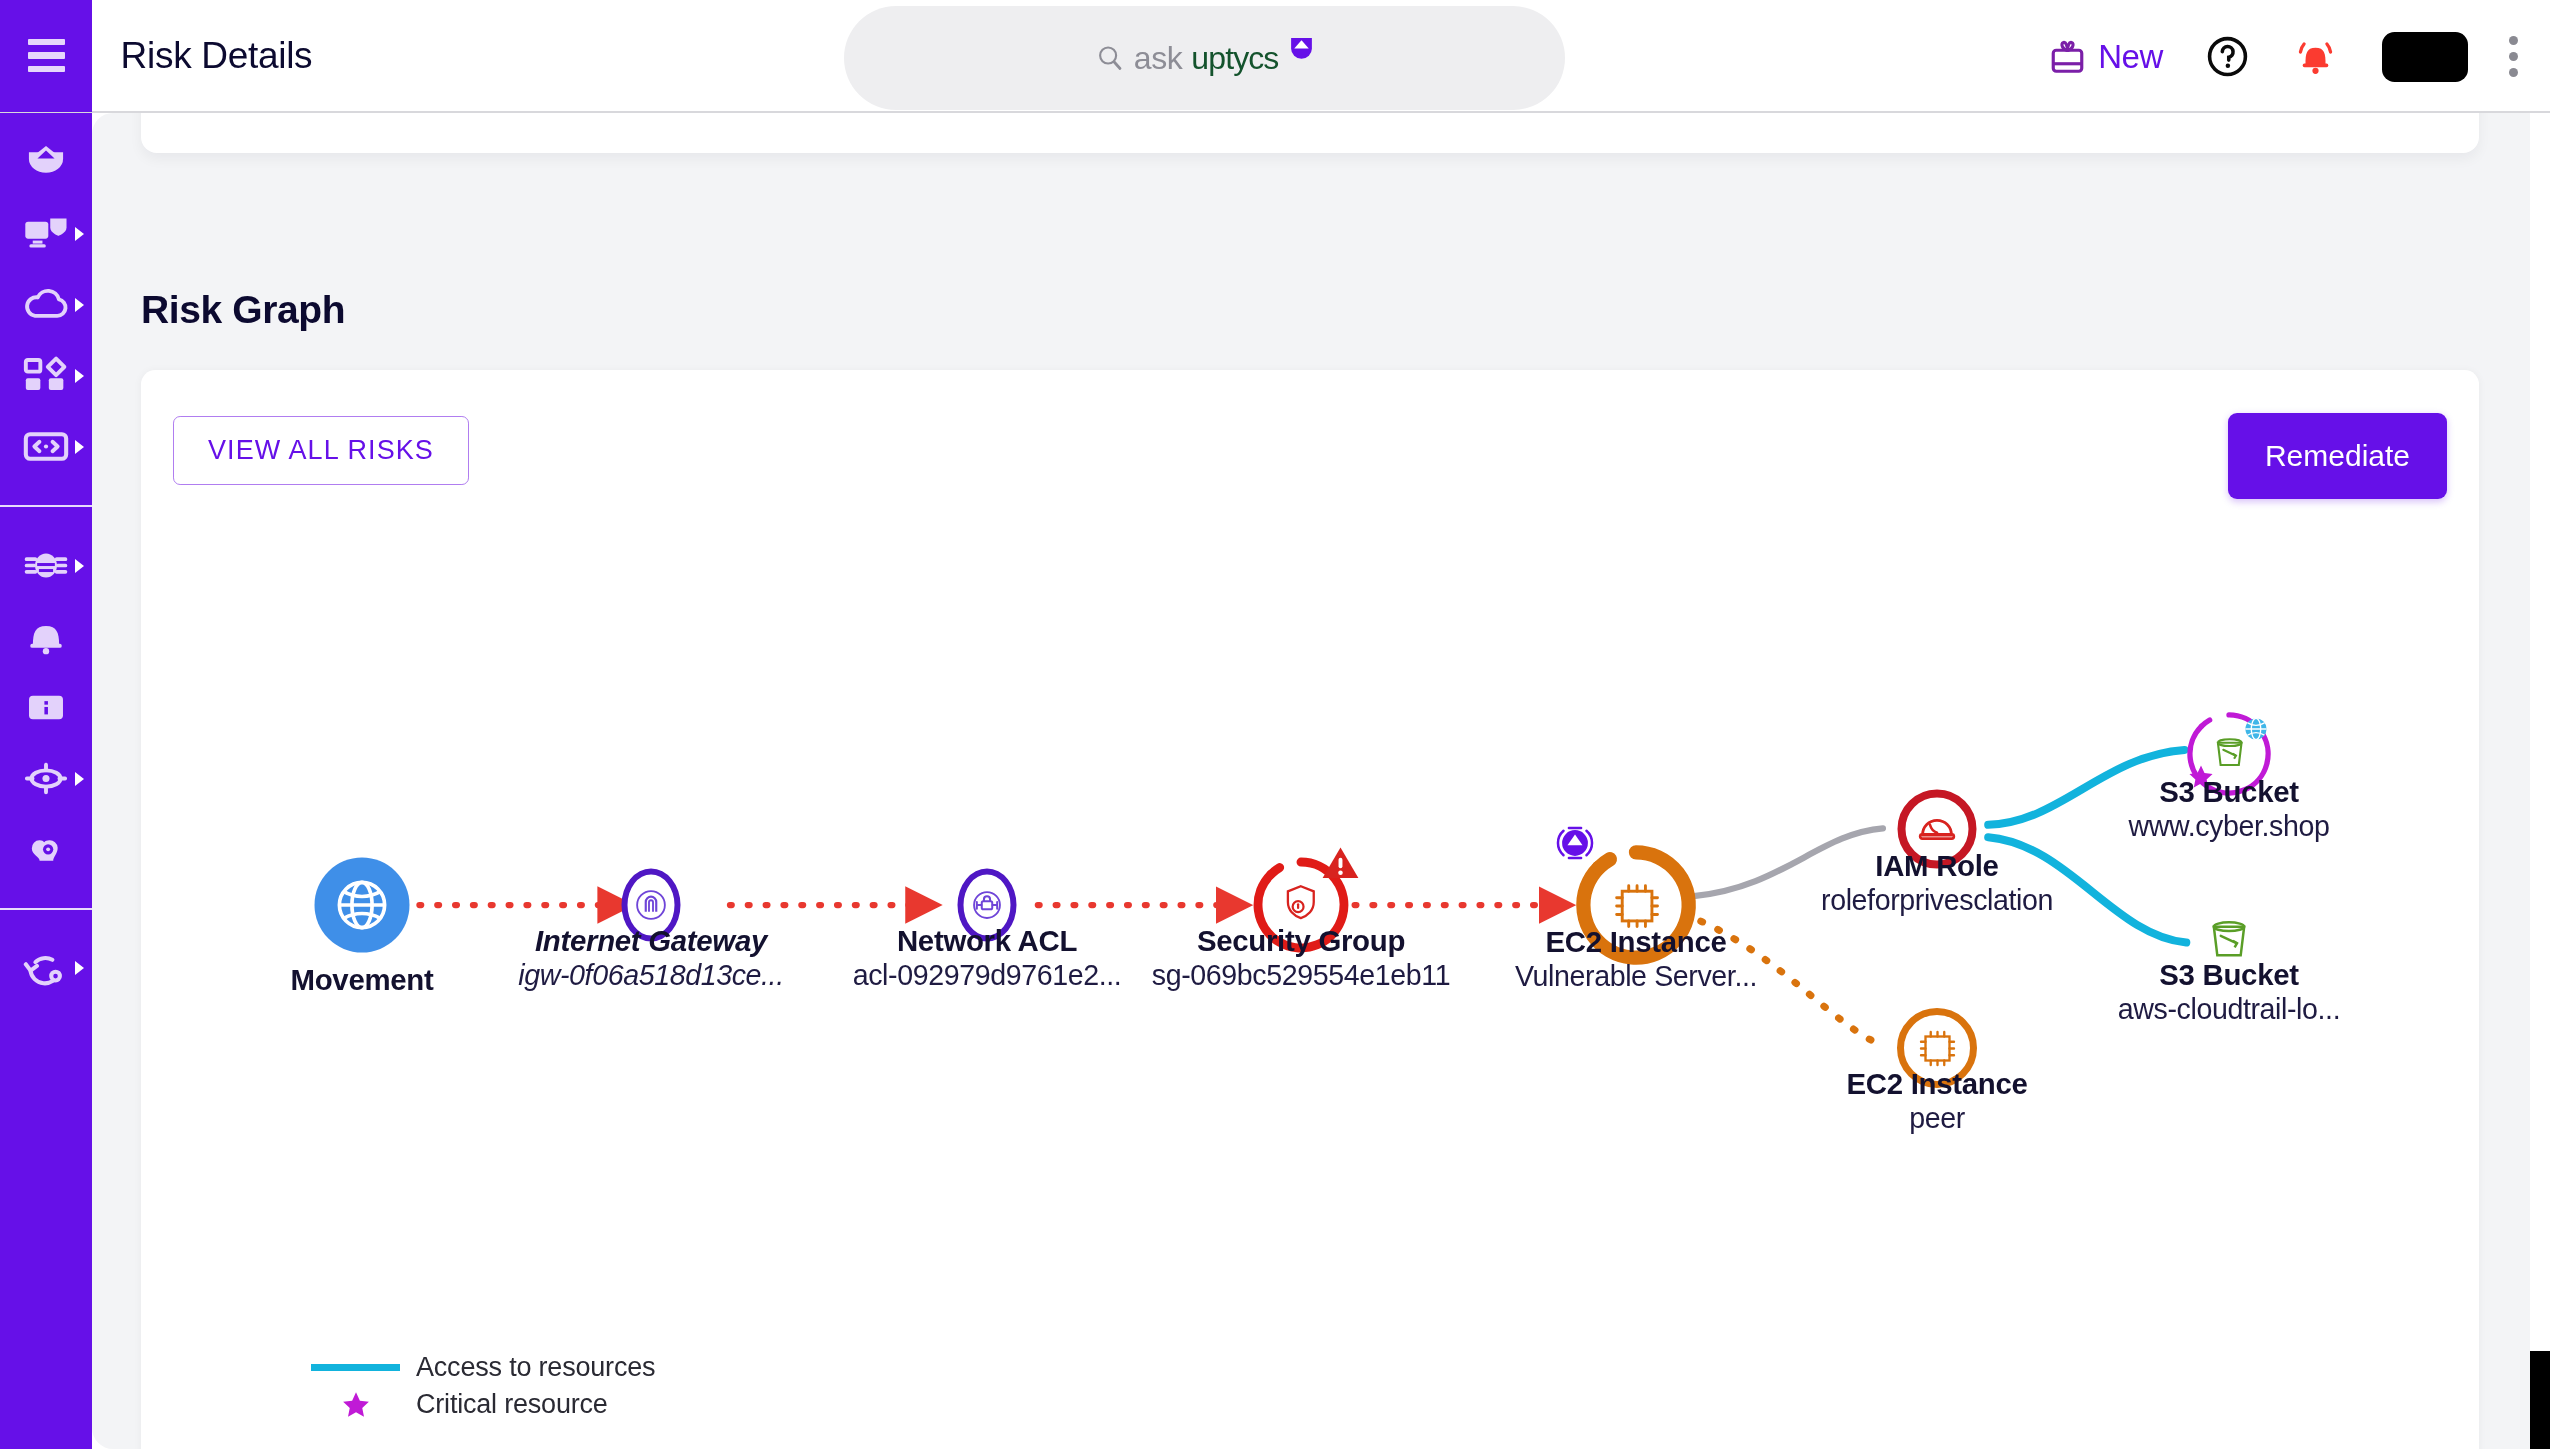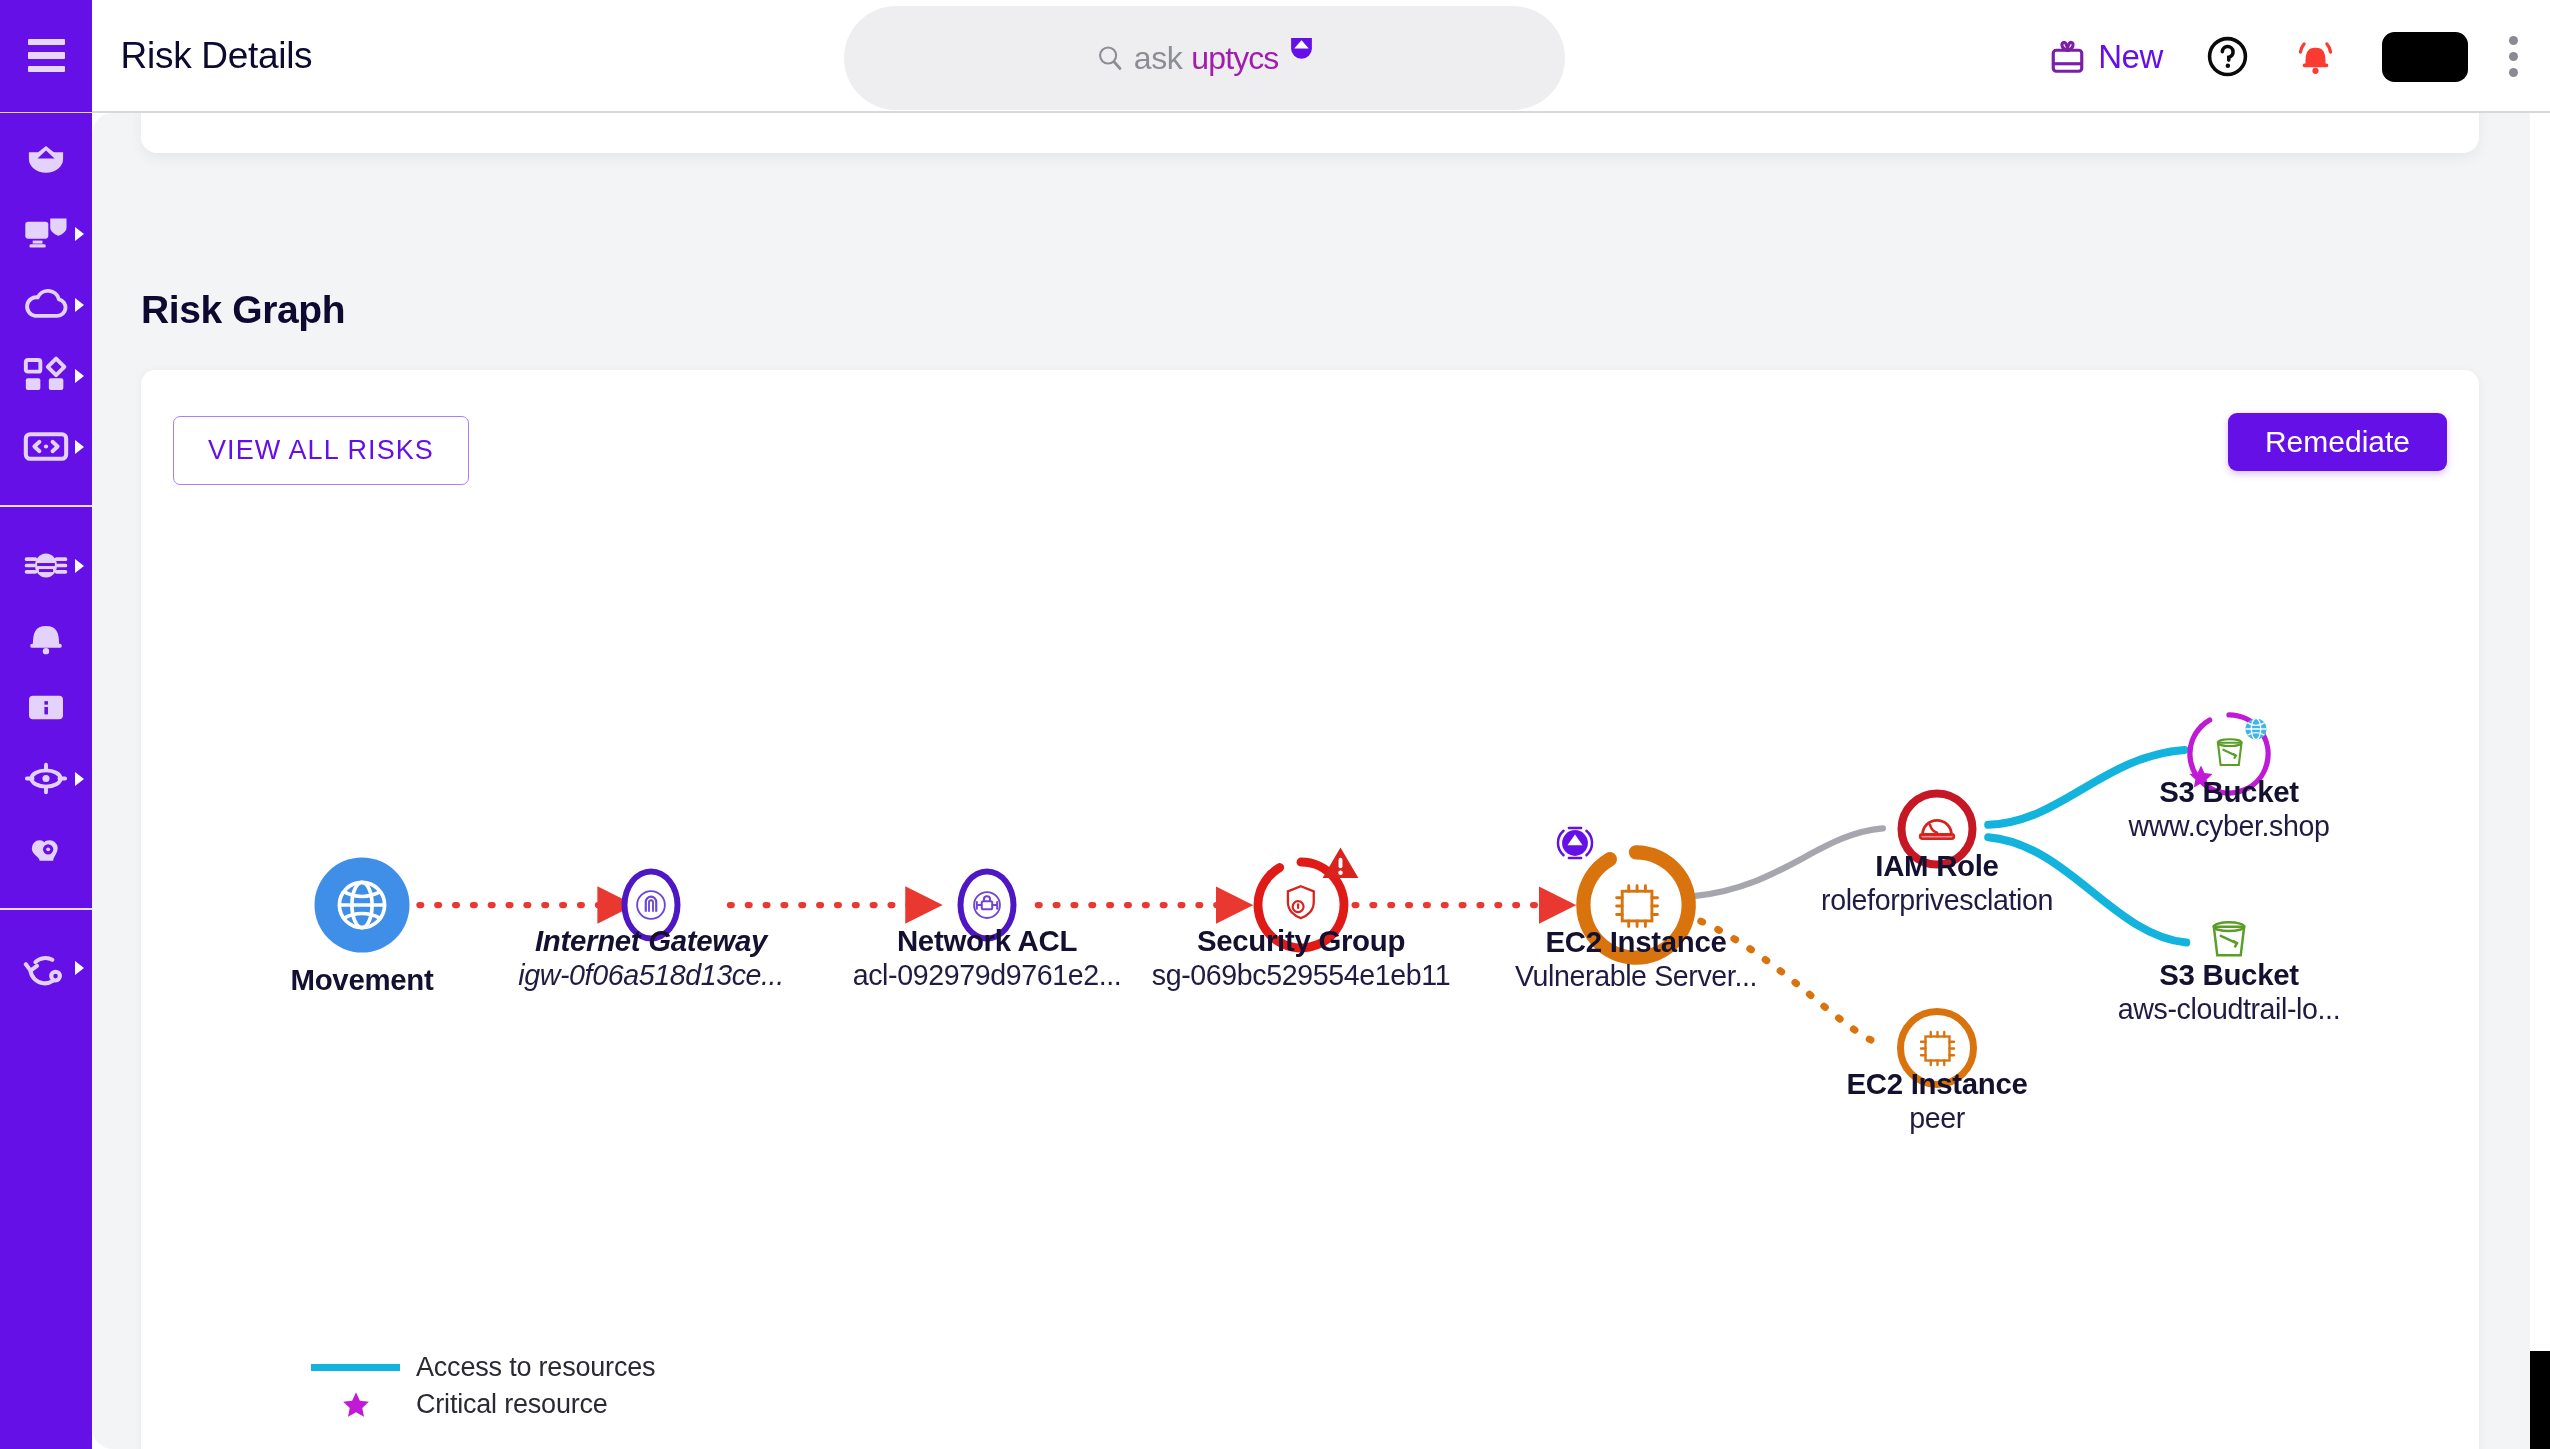--- a/index.html
+++ b/index.html
@@ -36,21 +36,21 @@
   .search-wrap { position: absolute; left: 844px; top: 6.2px; }
   .search-bar {
     width: 721px; height: 104px; border-radius: 52px;
     background: #eeeef0;
     display: flex; align-items: center; justify-content: center;
     cursor: text;
   }
   .search-inner { display: flex; align-items: center; gap: 9px; }
   .mag-icon { width: 30px; height: 30px; }
   .ask-txt { font-size: 32px; color: #8d8d96; letter-spacing: -0.4px; }
-  .uptycs-txt { font-size: 32px; color: #a21caf; font-weight: 500; letter-spacing: -0.9px; }
+  .uptycs-txt { font-size: 32px; color: #14532d; font-weight: 500; letter-spacing: -0.9px; }
   .uptycs-mark { width: 25px; height: 27px; margin-left: 1.8px; margin-bottom: 18px; }
 
   .header-right {
     position: absolute; right: 32px; top: 0; height: 113px;
     display: flex; align-items: center; gap: 0px;
   }
   .hr-item { display: flex; align-items: center; cursor: pointer; }
   .gift-icon { width: 37px; height: 36px; }
   .new-label { font-size: 33px; color: #6610e8; margin-left: 12.5px; margin-right: 43px; letter-spacing: -0.4px; }
   .help-icon { width: 43px; height: 43px; margin-right: 45px; }
@@ -101,21 +101,21 @@
     box-shadow: 0 1.8px 9px rgba(20,20,40,.05);
   }
   .view-all-btn {
     position: absolute; top: 46px; left: 32px;
     padding: 18px 34px; border: 1.8px solid #b07df0; border-radius: 7.1px;
     background: #ffffff; color: #6610e8; font-size: 27px;
     letter-spacing: 1.1px; cursor: pointer; font-family: inherit;
   }
   .remediate-btn {
     position: absolute; top: 43px; right: 32px;
-    padding: 12px 37px; border: none; border-radius: 9px;
+    padding: 26px 37px; border: none; border-radius: 9px;
     background: #6610e8; color: #ffffff; font-size: 30px;
     cursor: pointer; font-family: inherit;
     box-shadow: 0 2.7px 7.1px rgba(102,16,232,.25);
   }
 
   .graph-stage { position: absolute; top: 107px; left: 0; right: 0; height: 874px; }
   .graph-svg { position: absolute; top: 0; left: 0; width: 100%; height: 100%; }
 
   .node { position: absolute; transform: translate(-50%, -50%); }
   .node-ico { position: relative; display: flex; align-items: center; justify-content: center; }

